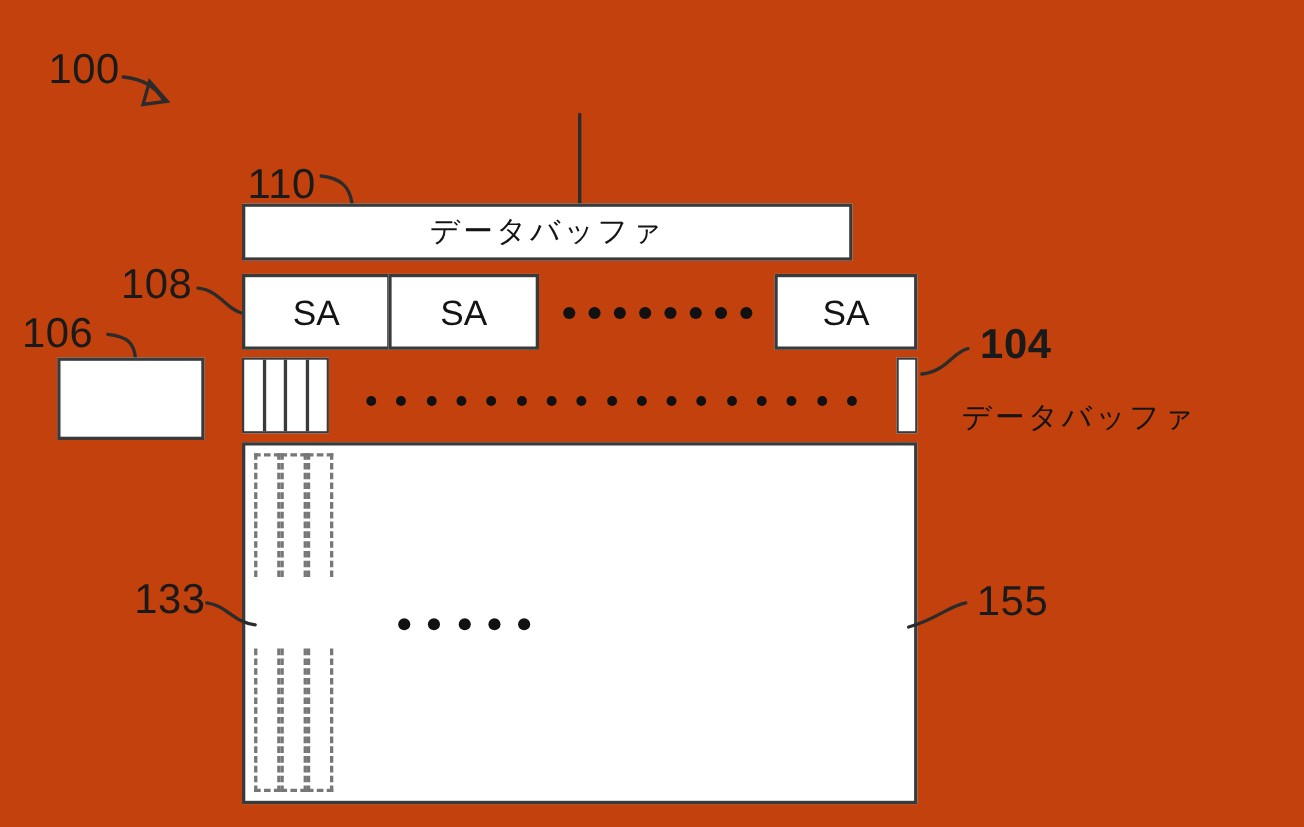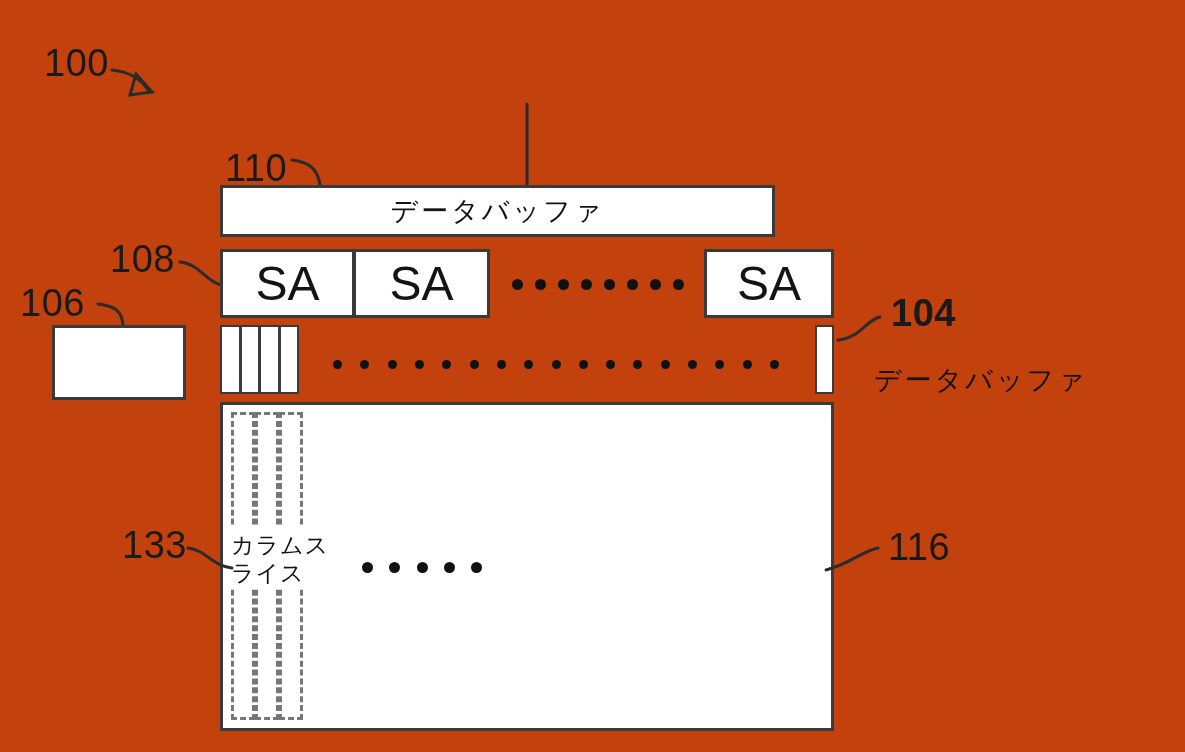--- a/index.html
+++ b/index.html
@@ -66,21 +66,21 @@
   .sa-box {
     border: 3px solid #3a3a3a;
     background: #ffffff;
     box-sizing: border-box;
     display: flex;
     align-items: center;
     justify-content: center;
   }
   .sa-label {
     font-family: "Liberation Sans", "DejaVu Sans", sans-serif;
-    font-size: 48px;
+    font-size: 32px;
     color: #141414;
     letter-spacing: 0px;
     line-height: 1;
   }
 
   .center-flex {
     display: flex;
     align-items: center;
     justify-content: center;
   }
@@ -228,37 +228,33 @@
 
   <div class="abs box" style="left:220px; top:402px; width:614px; height:329px;">
   </div>
 
   <div class="abs slice" style="left:231px; top:412px; width:24px; height:308px;"></div>
   <div class="abs slice" style="left:255px; top:412px; width:24px; height:308px;"></div>
   <div class="abs slice" style="left:279px; top:412px; width:24px; height:308px;"></div>
 
   <div class="abs" style="left:229px; top:527px; width:80px; height:62px; background:#ffffff;"></div>
 
-  <div class="abs jp-small" style="left:231px; top:531px; width:120px;">
-    <div>カラムス</div>
-    <div>ライス</div>
-  </div>
 
   <div class="abs ref" style="left:122px; top:526px;">133</div>
   <svg class="leader" style="left:0px; top:0px; width:1185px; height:752px;">
     <path d="M188,548 C206,550 212,566 232,568"></path>
   </svg>
 
   <div class="abs dotrow" id="ma-dots" style="left:362px; top:562px; width:120px; height:11px;">
       <span class="dot-lg"></span>
       <span class="dot-lg"></span>
       <span class="dot-lg"></span>
       <span class="dot-lg"></span>
       <span class="dot-lg"></span>
     </div>
 
 
-  <div class="abs ref" style="left:888px; top:528px;">116</div>
+  <div class="abs ref" style="left:888px; top:528px;">155</div>
   <svg class="leader" style="left:0px; top:0px; width:1185px; height:752px;">
     <path d="M878,548 C862,551 850,564 826,570"></path>
   </svg>
 
 </div>
 
 </body></html>

